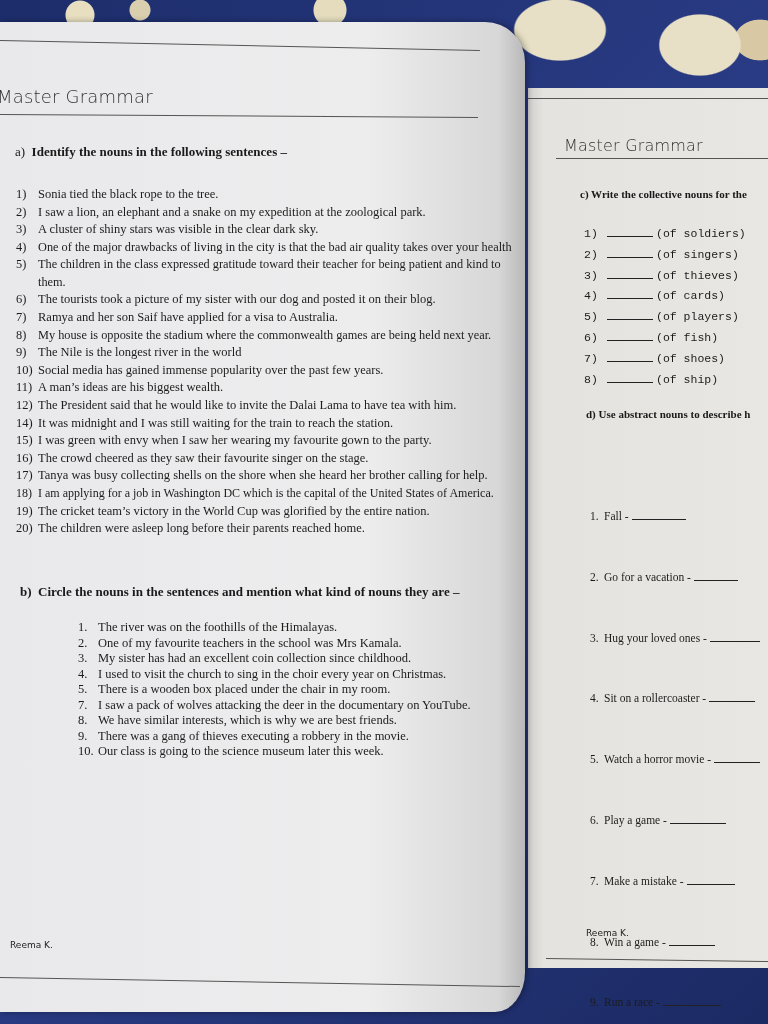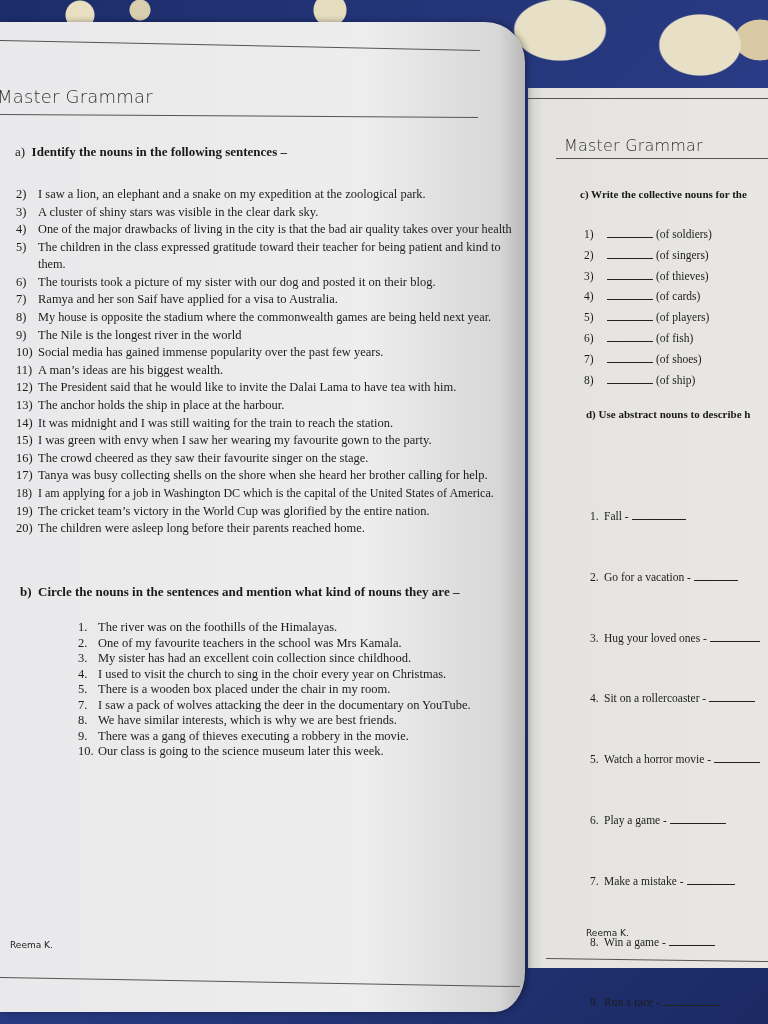--- a/index.html
+++ b/index.html
@@ -37,21 +37,21 @@
     font-weight:300; letter-spacing:0.2px;
   }
   .section-title { position:absolute; font-weight:bold; font-size:13px; color:#1a1a1a; white-space:nowrap; }
   .list { position:absolute; margin:0; padding:0; list-style:none; }
   .list li { font-size:12.5px; color:#1c1c1c; white-space:nowrap; position:relative; }
   .list li .num { display:inline-block; width:18px; }
   .list-a li { height:17.6px; line-height:17.6px; }
   .list-a li .num { width:22px; }
   .list-b li { height:15.5px; line-height:15.5px; }
   .list-b li .num { width:20px; }
-  .list-c li { height:20.8px; line-height:20.8px; font-size:11.5px; }
+  .list-c li { height:20.8px; line-height:20.8px; font-size:11.5px;font-family:Liberation Mono, monospace; }
   .list-c li .num { width:20px; }
   .blank { display:inline-block; border-bottom:1px solid #222; height:10px; vertical-align:baseline; margin:0 3px; }
   .list-d li { height:20.8px; line-height:20.8px; font-size:11.5px;margin-top:40px; }
   .list-d li .num { width:14px; }
   .footer { position:absolute; font-family:"DejaVu Sans", sans-serif; font-size:9px; color:#222; }
   .cont { display:block; padding-left:22px; }
 </style>
 </head>
 <body>
 
@@ -99,32 +99,32 @@
 <div class="page-left">
   <div class="rule" style="left:0;top:18px;width:480px;transform:rotate(1.2deg);transform-origin:left;"></div>
   <div class="header-title" style="left:-3px;top:64px;">Master Grammar</div>
   <div class="rule" style="left:0;top:92px;width:478px;transform:rotate(0.35deg);transform-origin:left;"></div>
 
   <div class="section-title" style="left:15px;top:122px;">
     <span style="font-weight:normal">a)</span>&nbsp;&nbsp;<span>Identify the nouns in the following sentences –</span>
   </div>
 
   <ul class="list list-a" style="left:16px;top:164px;">
+    <li><span class="num">1)</span><span>Sonia tied the black rope to the tree.</span></li>
     <li><span class="num">2)</span><span>I saw a lion, an elephant and a snake on my expedition at the zoological park.</span></li>
     <li><span class="num">3)</span><span>A cluster of shiny stars was visible in the clear dark sky.</span></li>
     <li style="font-size:12.3px"><span class="num">4)</span><span>One of the major drawbacks of living in the city is that the bad air quality takes over your health</span></li>
     <li style="height:35px;font-size:12.3px"><span class="num">5)</span><span>The children in the class expressed gratitude toward their teacher for being patient and kind to</span><span class="cont">them.</span></li>
     <li><span class="num">6)</span><span>The tourists took a picture of my sister with our dog and posted it on their blog.</span></li>
     <li><span class="num">7)</span><span>Ramya and her son Saif have applied for a visa to Australia.</span></li>
     <li style="font-size:12.3px"><span class="num">8)</span><span>My house is opposite the stadium where the commonwealth games are being held next year.</span></li>
     <li><span class="num">9)</span><span>The Nile is the longest river in the world</span></li>
     <li><span class="num">10)</span><span>Social media has gained immense popularity over the past few years.</span></li>
     <li><span class="num">11)</span><span>A man’s ideas are his biggest wealth.</span></li>
     <li><span class="num">12)</span><span>The President said that he would like to invite the Dalai Lama to have tea with him.</span></li>
-    <li><span class="num">13)</span><span>The anchor holds the ship in place at the harbour.</span></li>
     <li><span class="num">14)</span><span>It was midnight and I was still waiting for the train to reach the station.</span></li>
     <li><span class="num">15)</span><span>I was green with envy when I saw her wearing my favourite gown to the party.</span></li>
     <li><span class="num">16)</span><span>The crowd cheered as they saw their favourite singer on the stage.</span></li>
     <li><span class="num">17)</span><span>Tanya was busy collecting shells on the shore when she heard her brother calling for help.</span></li>
     <li style="font-size:12px"><span class="num">18)</span><span>I am applying for a job in Washington DC which is the capital of the United States of America.</span></li>
     <li><span class="num">19)</span><span>The cricket team’s victory in the World Cup was glorified by the entire nation.</span></li>
     <li><span class="num">20)</span><span>The children were asleep long before their parents reached home.</span></li>
   </ul>
 
   <div class="section-title" style="left:20px;top:562px;">

